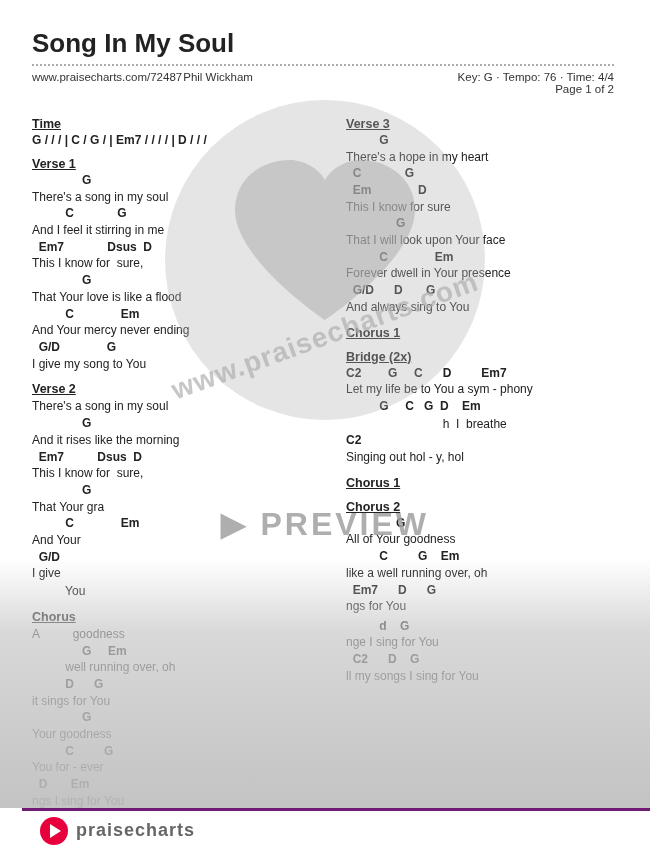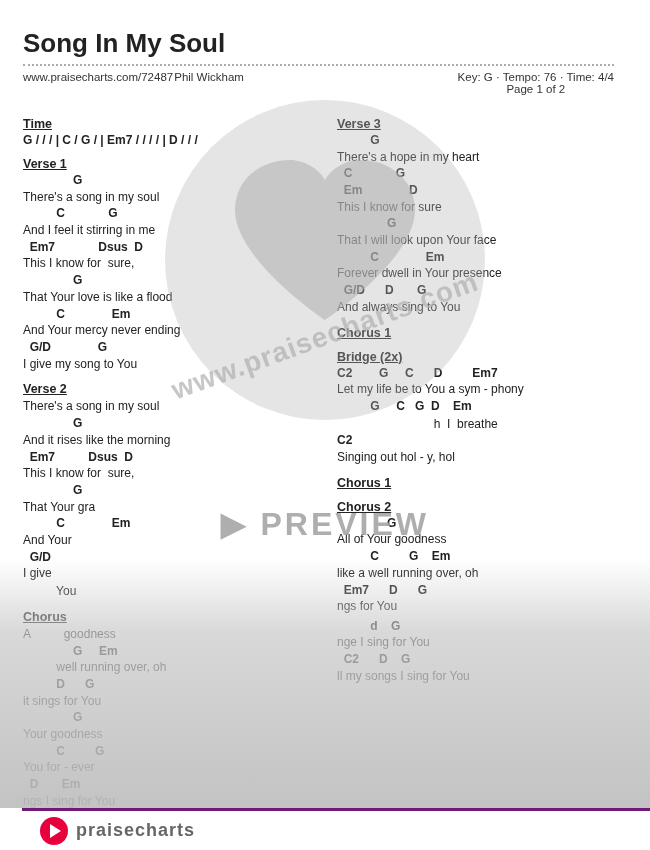--- a/index.html
+++ b/index.html
@@ -9,42 +9,42 @@
       background: #fff;
       font-family: Arial, sans-serif;
       font-size: 13px;
       color: #222;
       overflow: hidden;
       position: relative;
     }
     .page {
       width: 650px;
       height: 850px;
-      padding: 28px 36px 20px 23px;
+      padding: 28px 36px 20px 32px;
       position: relative;
     }
     .title {
       font-size: 26px;
       font-weight: bold;
       margin-bottom: 4px;
     }
     .dotted-line {
       border: none;
       border-top: 2px dotted #aaa;
       margin: 5px 0 5px 0;
     }
     .meta-row {
       display: flex;
       justify-content: space-between;
       font-size: 11.5px;
       color: #333;
       margin-bottom: 12px;
     }
     .meta-left { display: flex; flex-direction: row; gap: 1px; }
-    .meta-right { text-align: center; }
+    .meta-right { text-align: right; }
 
     .columns {
       display: flex;
       gap: 24px;
     }
     .col-left { width: 290px; }
     .col-right { width: 260px; }
 
     .section-title {
       font-weight: bold;

